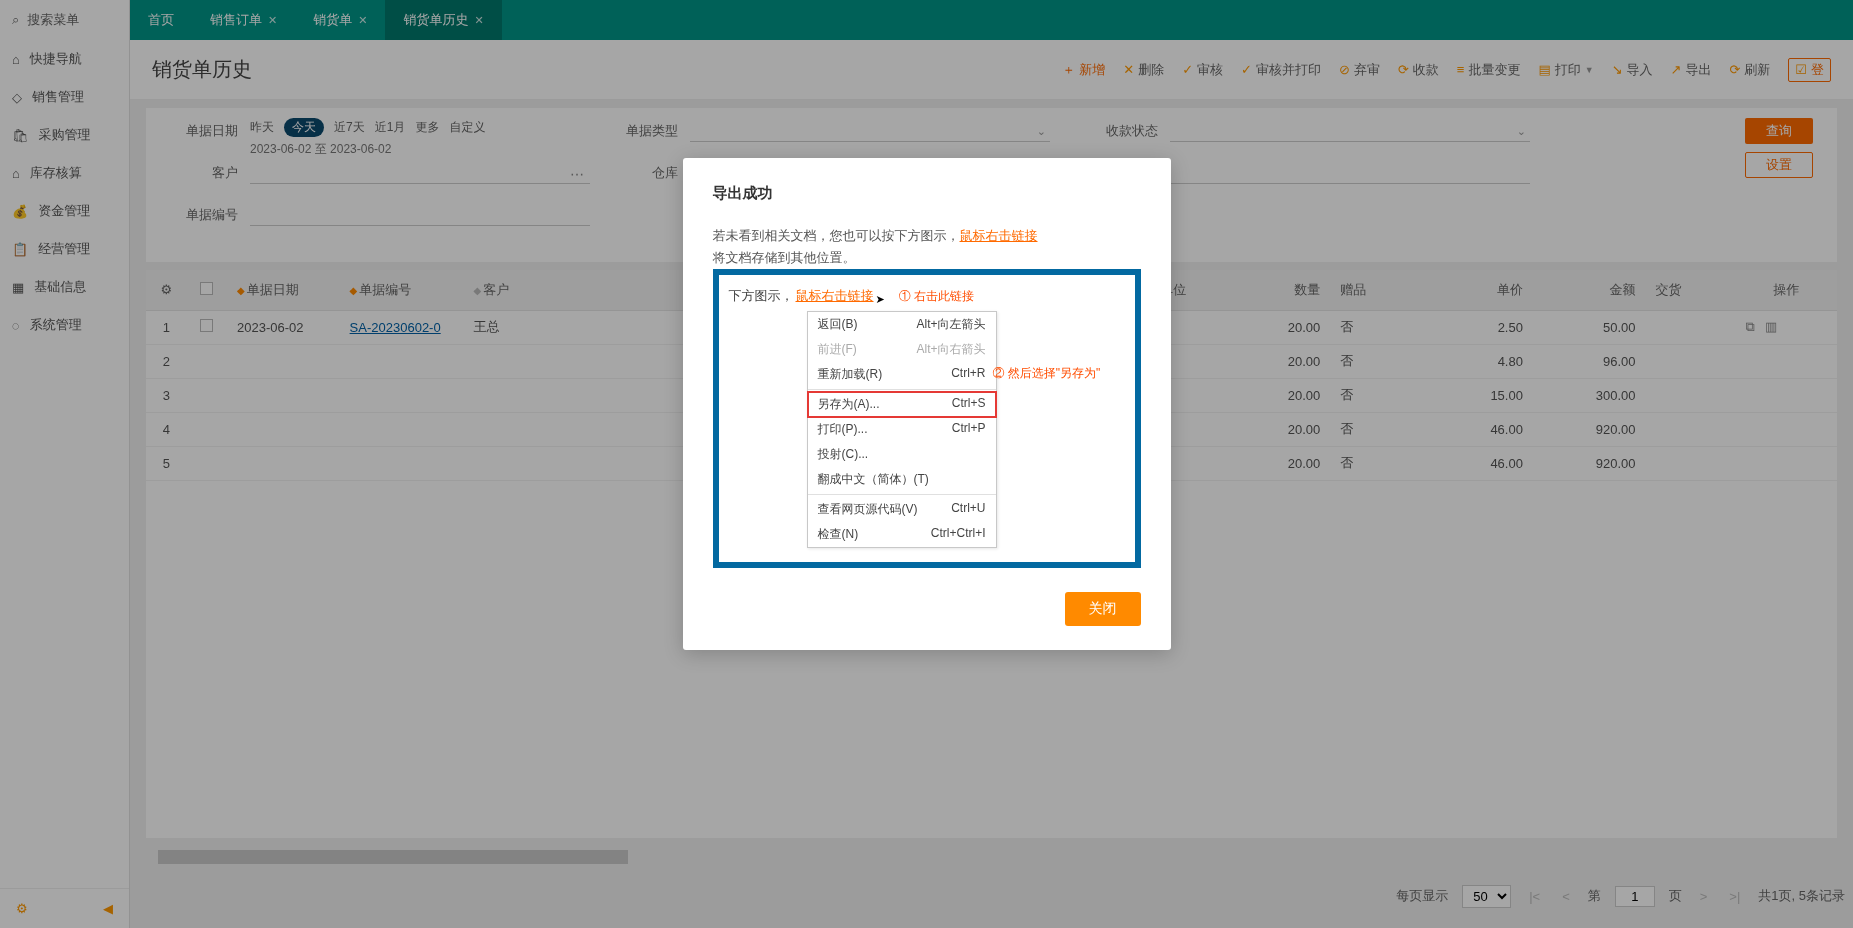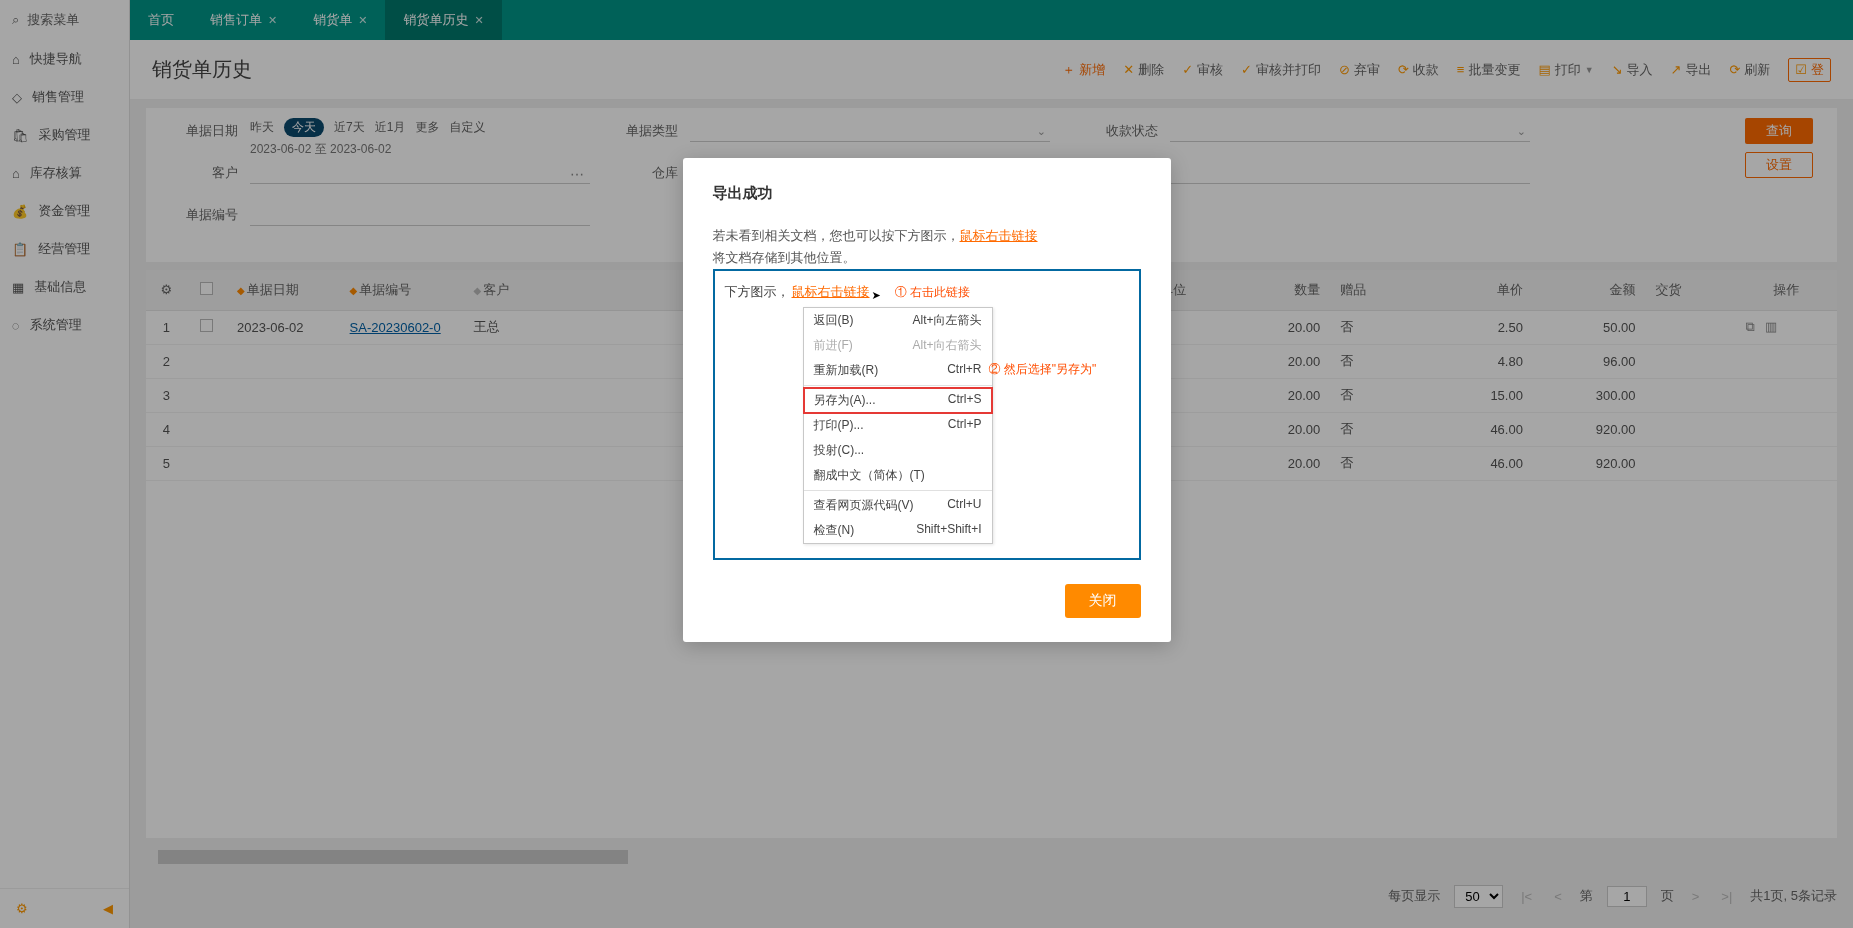--- a/index.html
+++ b/index.html
@@ -46,29 +46,29 @@
 .data-table th.num, .data-table td.num { text-align: right; }
 .data-table th.center, .data-table td.center { text-align: center; }
 .sort-ic { color: #ff8a00; font-size: 10px; margin-right: 2px; }
 .sort-ic.gray { color: #bbb; }
 .link { color: #0262a8; text-decoration: underline; cursor: pointer; text-align: center; }
 .totals-row { height: 36px; background: #fafafa; border-top: 1px solid #eaeaea; display: flex; align-items: center; padding: 0 10px; margin-top: auto; }
 .totals-row .label { width: 120px; padding-left: 10px; color: #666; }
 .totals-row .val { text-align: right; color: #444; font-weight: 500; }
 .hscroll { height: 14px; background: #f0f0f0; margin: 0 16px 10px; position: relative; }
 .hscroll .thumb { position: absolute; left: 12px; top: 0; height: 14px; width: 470px; background: #c9c9c9; border-radius: 0; }
-.pager-bar { height: 44px; background: transparent; margin: 0 16px 10px; display: flex; align-items: center; justify-content: flex-end; gap: 14px; color: #666; }
+.pager-bar { height: 44px; background: transparent; margin: 0 8px 10px; display: flex; align-items: center; justify-content: flex-end; gap: 14px; color: #666; }
 .pager-bar select, .pager-bar input { border: 1px solid #ccc; background: #fff; padding: 2px 6px; font-size: 13px; }
 .pager-bar .nav { color: #bbb; cursor: pointer; padding: 0 4px; }
 .overlay { position: absolute; inset: 0; background: rgba(0,0,0,0.35); display: flex; align-items: flex-start; justify-content: center; }
 .modal { margin-top: 158px; width: 488px; background: #fff; border-radius: 3px; padding: 26px 30px 24px; box-shadow: 0 4px 20px rgba(0,0,0,0.2); }
 .modal-title { font-size: 15px; font-weight: bold; color: #333; margin-bottom: 22px; }
 .modal-text { font-size: 13px; color: #555; line-height: 1.7; margin-bottom: 0; }
 .modal-text .hl { color: #ff6a00; text-decoration: underline; }
-.demo-box { border: 2px solid #0369a1; padding: 12px 10px 14px; position: relative; }
+.demo-box { border: 6px solid #0369a1; padding: 12px 10px 14px; position: relative; }
 .demo-top { font-size: 13px; color: #444; margin-bottom: 6px; display: flex; align-items: center; gap: 2px; position: relative; }
 .demo-top .hl { color: #ff6a00; text-decoration: underline; }
 .demo-top .cursor { font-size: 11px; color: #000; position: relative; top: 3px; }
 .demo-top .tag { color: #ff4d00; font-size: 12px; margin-left: 12px; }
 .ctx-menu { margin-left: 78px; border: 1px solid #c8c8c8; width: 190px; box-shadow: 1px 1px 3px rgba(0,0,0,0.1); font-size: 12px; background: #fff; }
 .ctx-item { display: flex; justify-content: space-between; padding: 4px 10px; color: #444; }
 .ctx-item.disabled { color: #aaa; }
 .ctx-item.hl { border: 2px solid #e53935; margin: -1px; padding: 3px 9px; }
 .ctx-sep { height: 1px; background: #e0e0e0; margin: 2px 0; }
 .demo-side2 { color: #ff4d00; font-size: 12px; position: absolute; left: 274px; top: 90px; }
@@ -435,21 +435,21 @@
               <span>翻成中文（简体）(T)</span>
               <span></span>
             </div>
             <div class="ctx-sep"></div>
             <div class="ctx-item">
               <span>查看网页源代码(V)</span>
               <span>Ctrl+U</span>
             </div>
             <div class="ctx-item">
               <span>检查(N)</span>
-              <span>Shift+Shift+I</span>
+              <span>Ctrl+Ctrl+I</span>
             </div>
           </div>
         <div class="demo-side2">② 然后选择"另存为"</div>
       </div>
       <div class="modal-footer">
         <button class="btn-close">关闭</button>
       </div>
     </div>
   </div>
 </div>

